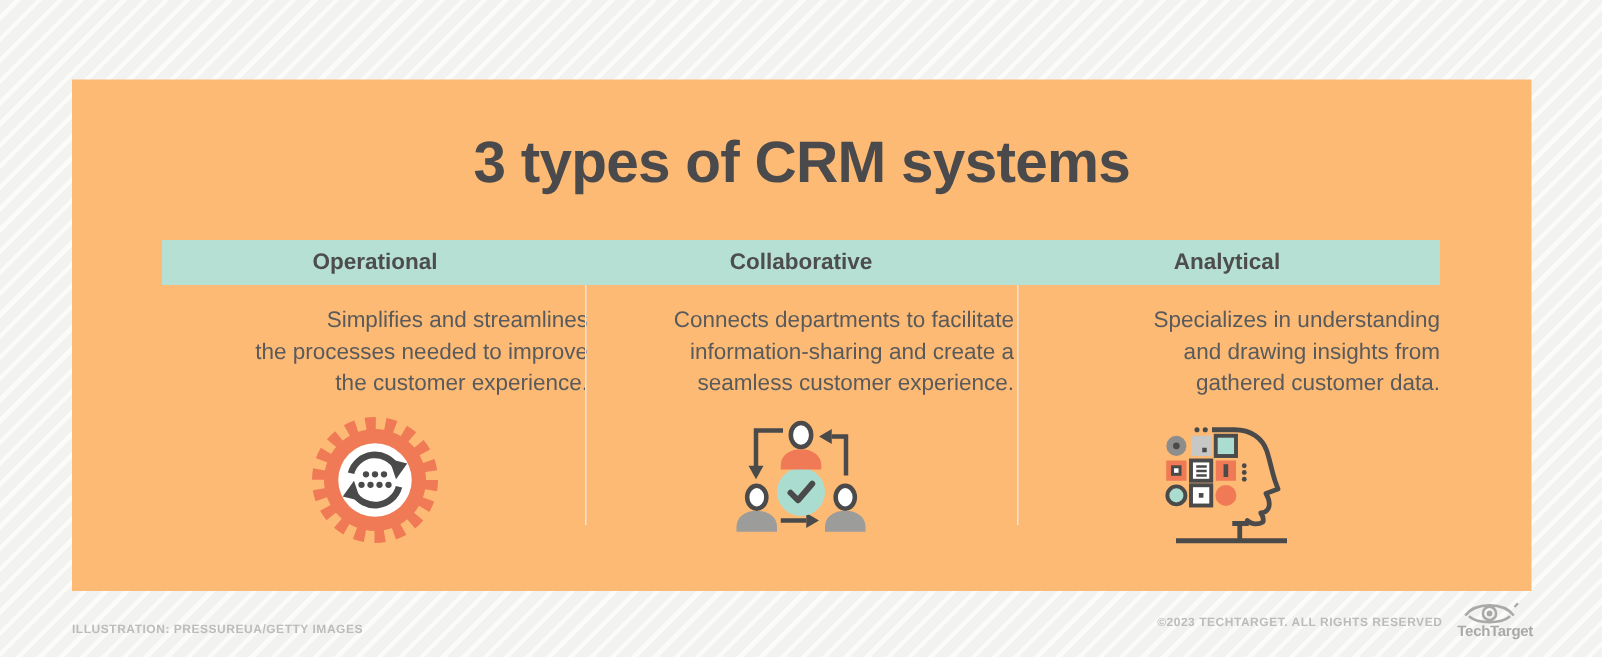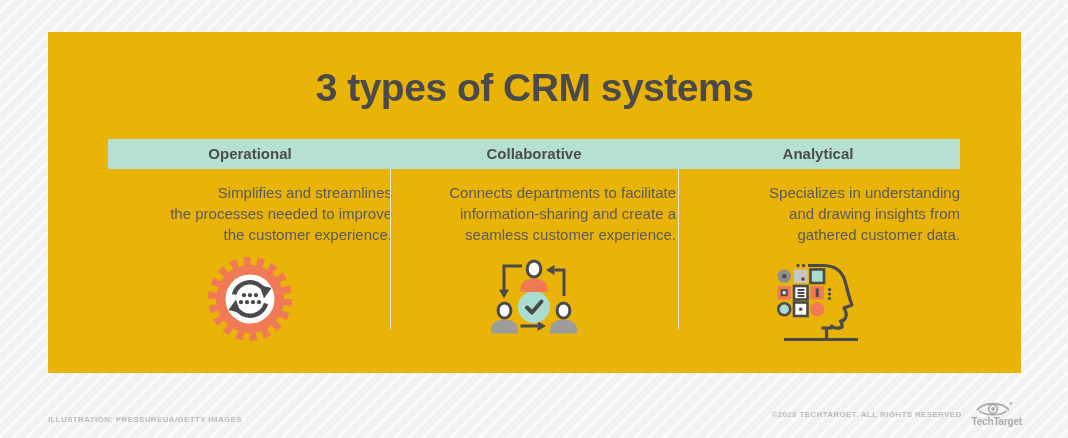--- a/index.html
+++ b/index.html
@@ -6,23 +6,23 @@
   html, body { width: 1068px; height: 438px; overflow: hidden; }
   body {
     font-family: "Liberation Sans", sans-serif;
     background: repeating-linear-gradient(135deg,
       #f2f2f0 0px, #f2f2f0 7px,
       #fbfbfa 7px, #fbfbfa 10px);
     position: relative;
   }
   .card {
     position: absolute;
-    left: 48px; top: 32px;
+    left: 48px; top: 53px;
     width: 973px; height: 341px;
-    background: #eab308;
+    background: #fdba74;
   }
   .title {
     position: absolute;
     top: 34px; left: 0; width: 100%;
     text-align: center;
     font-size: 39px;
     font-weight: 700;
     letter-spacing: -0.5px;
     color: #4a4a4c;
   }

